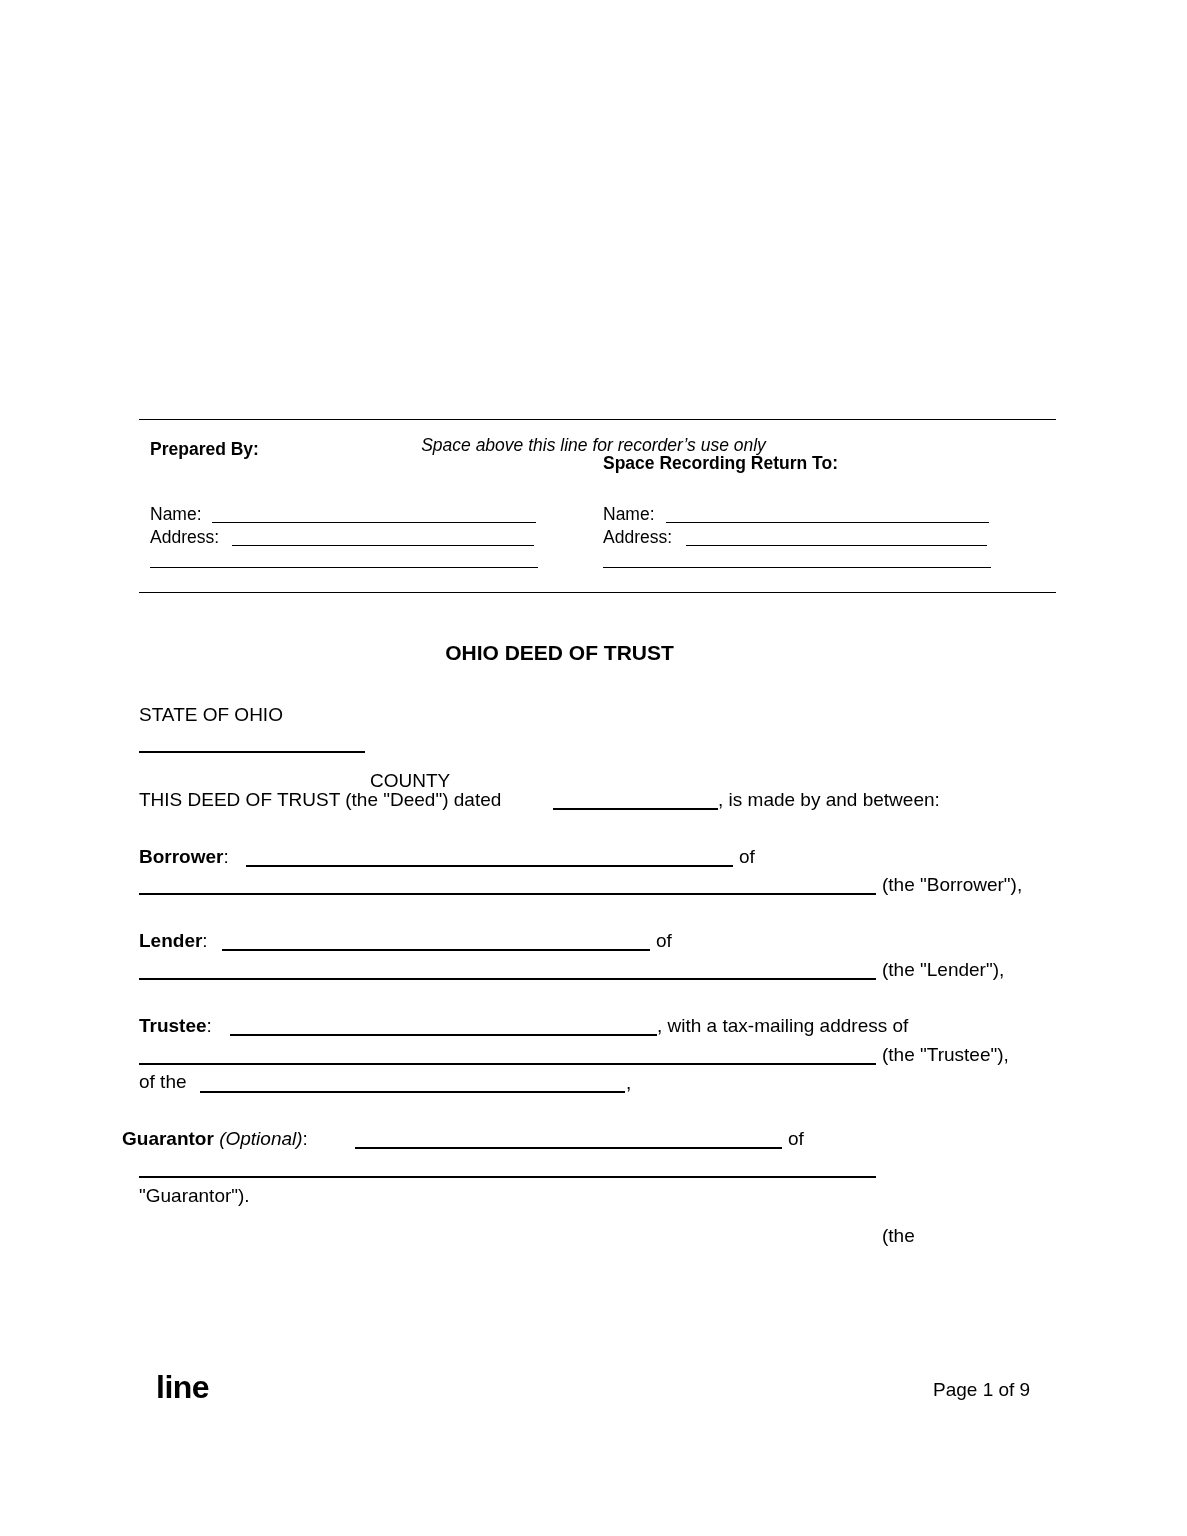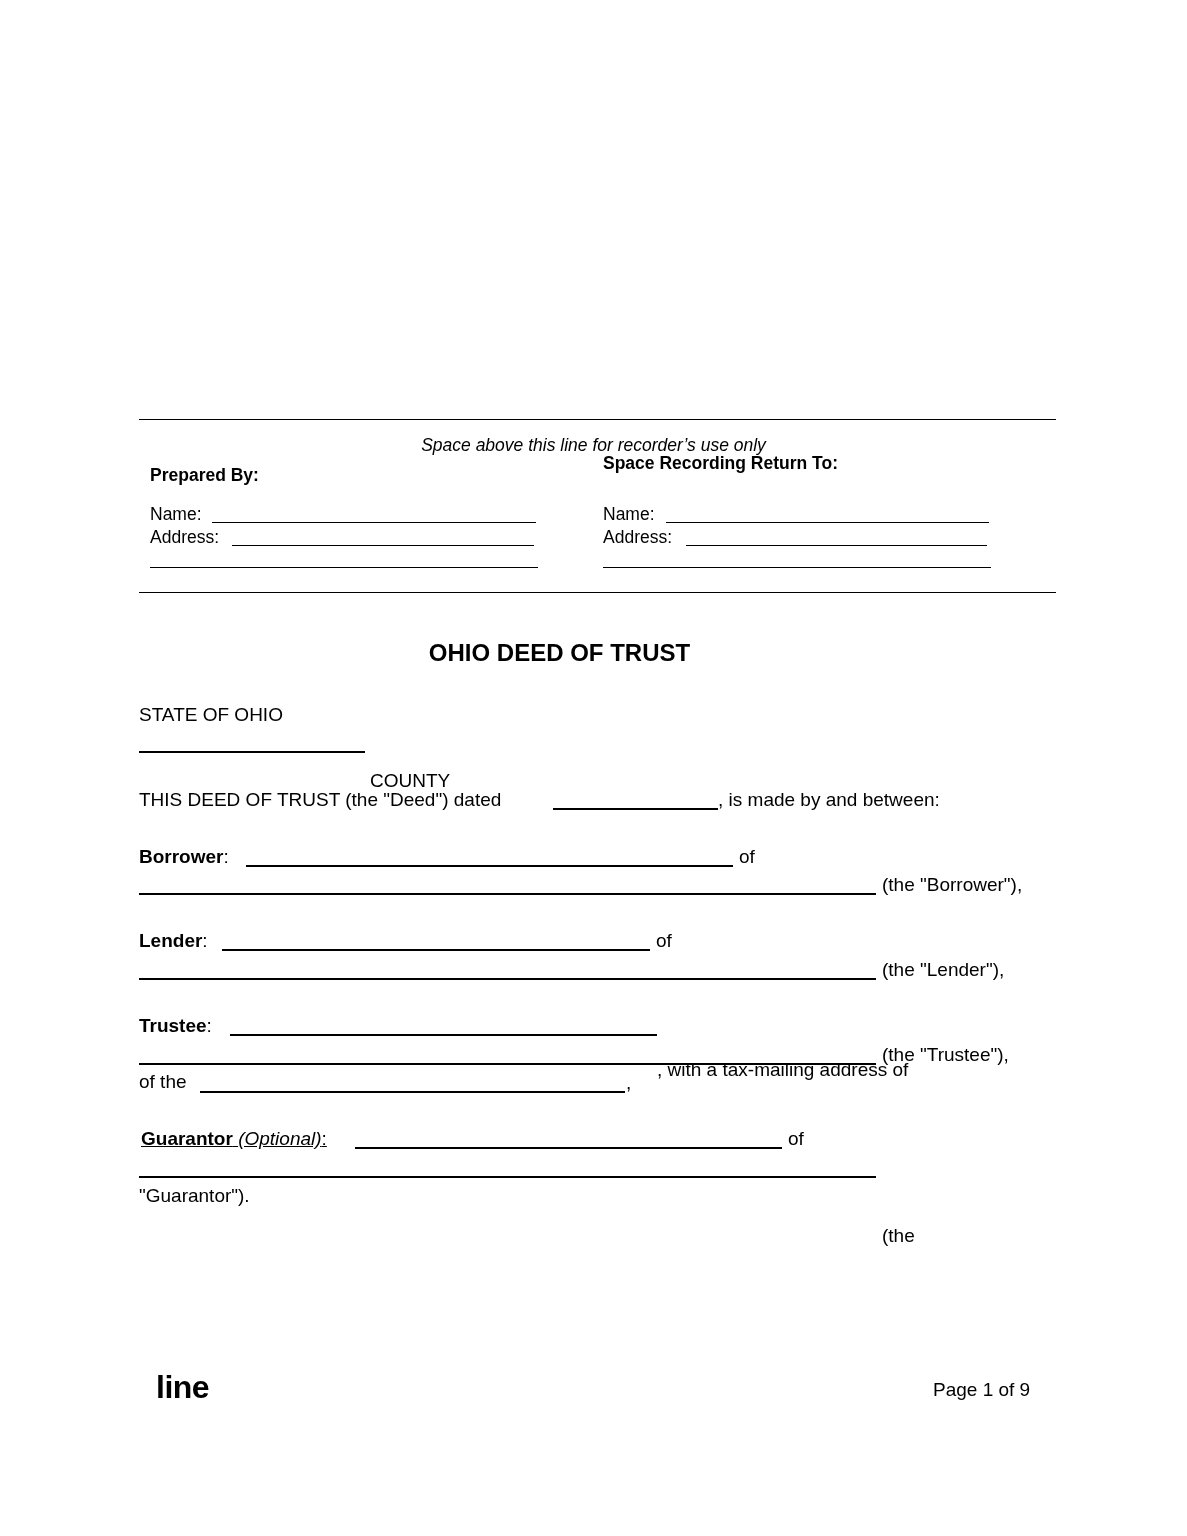--- a/index.html
+++ b/index.html
@@ -11,38 +11,38 @@
   .i { font-style:italic; }
   .blank { position:absolute; height:0; border-top:2px solid #000; }
   .thin { border-top:1.5px solid #000; }
 </style>
 </head>
 <body>
 
 <div class="rule" style="left:139px; top:419px; width:917px;"></div>
 <div class="t sm i" style="left:0; width:1187px; text-align:center; top:422px;margin-top:12px;">Space above this line for recorder’s use only</div>
 
-<div class="t sm b" style="left:150px; top:464px;">Prepared By:</div>
+<div class="t sm b" style="left:150px; top:438px;">Prepared By:</div>
 <div class="t sm b" style="left:603px; top:452px;">Space Recording Return To:</div>
 
 <div class="t sm" style="left:150px; top:503px;">Name:</div>
 <div class="blank thin" style="left:212px; top:522px; width:324px;"></div>
 <div class="t sm" style="left:150px; top:526px;">Address:</div>
 <div class="blank thin" style="left:232px; top:545px; width:302px;"></div>
 <div class="blank thin" style="left:150px; top:567px; width:388px;"></div>
 
 <div class="t sm" style="left:603px; top:503px;">Name:</div>
 <div class="blank thin" style="left:666px; top:522px; width:323px;"></div>
 <div class="t sm" style="left:603px; top:526px;">Address:</div>
 <div class="blank thin" style="left:686px; top:545px; width:301px;"></div>
 <div class="blank thin" style="left:603px; top:567px; width:388px;"></div>
 
 <div class="rule" style="left:139px; top:592px; width:917px;"></div>
 
-<div class="t b" style="left:0; width:1119px; text-align:center; top:637px; font-size:24px; line-height:32px;">OHIO DEED OF TRUST</div>
+<div class="t b" style="left:0; width:1119px; text-align:center; top:637px; font-size:21px; line-height:32px;">OHIO DEED OF TRUST</div>
 
 <div class="t" style="left:139px; top:704px;">STATE OF OHIO</div>
 <div class="blank" style="left:139px; top:751px; width:226px;"></div>
 <div class="t" style="left:370px; top:732px;margin-top:38px;">COUNTY</div>
 
 <div class="t" style="left:139px; top:789px;">THIS DEED OF TRUST (the "Deed") dated</div>
 <div class="blank" style="left:553px; top:808px; width:165px;"></div>
 <div class="t" style="left:718px; top:789px;">, is made by and between:</div>
 
 <div class="t" style="left:139px; top:846px;">
@@ -58,28 +58,28 @@
 </div>
 <div class="blank" style="left:222px; top:949px; width:428px;"></div>
 <div class="t" style="left:656px; top:930px;">of</div>
 <div class="blank" style="left:139px; top:978px; width:737px;"></div>
 <div class="t" style="left:882px; top:959px;">(the "Lender"),</div>
 
 <div class="t" style="left:139px; top:1015px;">
   <span class="b">Trustee</span><span>:</span>
 </div>
 <div class="blank" style="left:230px; top:1034px; width:427px;"></div>
-<div class="t" style="left:657px; top:1015px;margin-top:44px;">, with a tax-mailing address of</div>
+<div class="t" style="left:657px; top:1015px;">, with a tax-mailing address of</div>
 <div class="blank" style="left:139px; top:1063px; width:737px;"></div>
 <div class="t" style="left:882px; top:1044px;">(the "Trustee"),</div>
 <div class="t" style="left:139px; top:1071px;">of the</div>
 <div class="blank" style="left:200px; top:1091px; width:425px;"></div>
 <div class="t" style="left:626px; top:1072px;">,</div>
 
-<div class="t" style="left:141px; top:1128px;text-decoration:underline;">
+<div class="t" style="left:122px; top:1128px;">
   <span class="b">Guarantor</span> <span class="i">(Optional)</span><span>:</span>
 </div>
 <div class="blank" style="left:355px; top:1147px; width:427px;"></div>
 <div class="t" style="left:788px; top:1128px;">of</div>
 <div class="blank" style="left:139px; top:1176px; width:737px;"></div>
 <div class="t" style="left:882px; top:1225px;">(the</div>
 <div class="t" style="left:139px; top:1185px;">"Guarantor").</div>
 
 <div class="t b" style="left:156px; top:1369px; font-size:32px; line-height:36px; letter-spacing:-0.5px;">line</div>
 <div class="t" style="left:933px; top:1379px;">Page 1 of 9</div>

